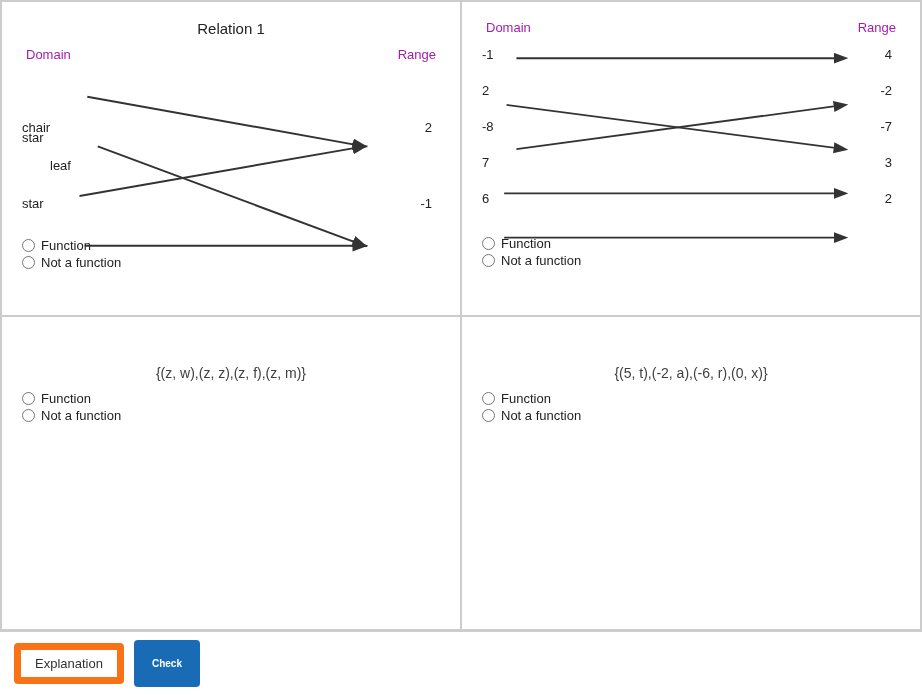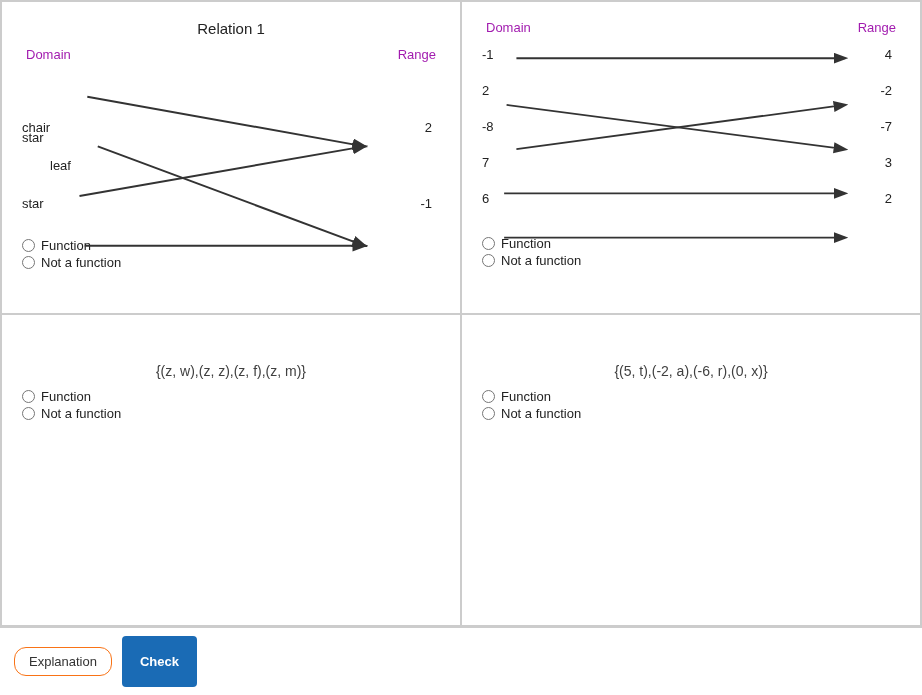--- a/index.html
+++ b/index.html
@@ -83,33 +83,33 @@
     .bottom-bar {
       display: flex;
       align-items: center;
       gap: 10px;
       padding: 8px 14px;
       background: white;
       border-top: 1px solid #ccc;
     }
     .btn-explanation {
       background: white;
-      border: 1px solid #f97316;
-      border-radius: 12px;
+      border: 7px solid #f97316;
+      border-radius: 4px;
       padding: 6px 14px;
       font-size: 13px;
       cursor: pointer;
       color: #333;
     }
     .btn-check {
       background: #1a6bb5;
       border: none;
       border-radius: 4px;
       padding: 18px 18px;
-      font-size: 13px;
+      font-size: 10px;
       cursor: pointer;
       color: white;
       font-weight: bold;
     }
     
     #q1-diagram {
       position: relative;
       height: 160px;
       margin-bottom: 4px;
     }

